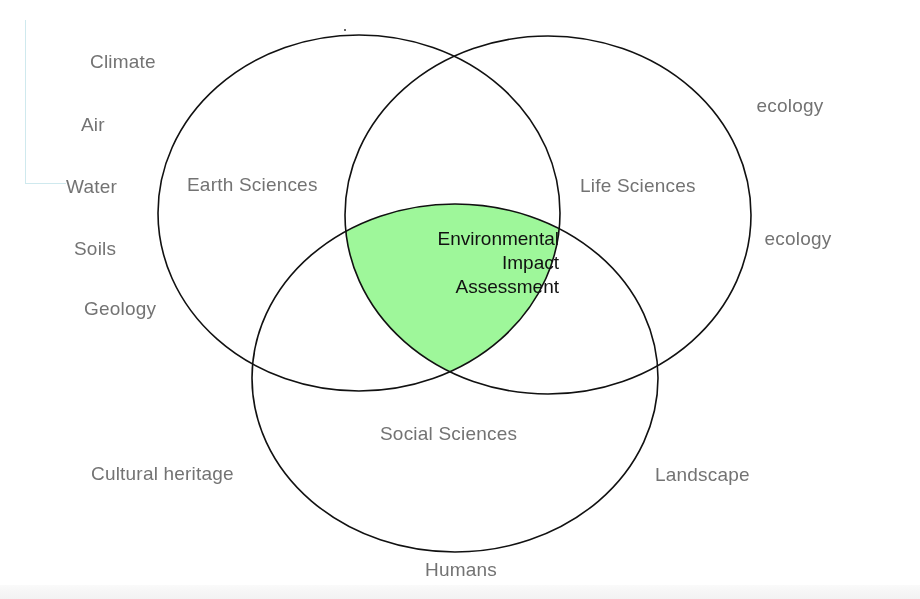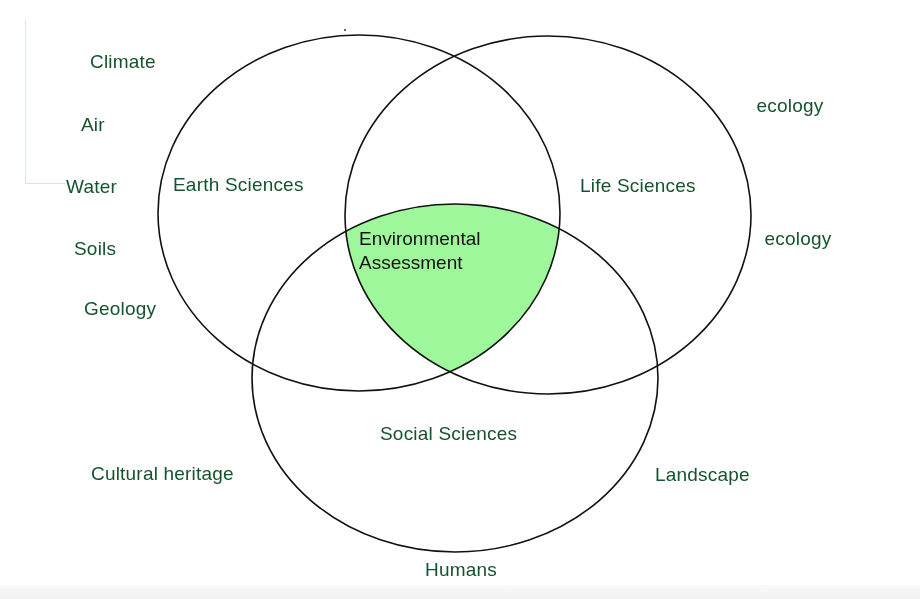--- a/index.html
+++ b/index.html
@@ -1,22 +1,22 @@
 <!DOCTYPE html>
 <html><head>
   <meta charset="utf-8">
   <style>
     html, body { margin: 0; padding: 0; background: #ffffff; }
     body { width: 920px; height: 599px; position: relative; overflow: hidden; font-family: "Liberation Sans", sans-serif; }
     .bottom-strip { position: absolute; left: 0; top: 585px; width: 920px; height: 14px; background: linear-gradient(#fafafa, #f2f2f2); }
     .bracket { position: absolute; left: 25px; top: 20px; width: 40px; height: 163px; border-left: 1px solid #cfe9ee; border-bottom: 1px solid #cfe9ee; }
     svg { position: absolute; left: 0; top: 0; }
-    .lbl { position: absolute; font-size: 19px; color: #14532d; white-space: nowrap; line-height: 24px; letter-spacing: 0.2px; }
+    .lbl { position: absolute; font-size: 19px; color: #737373; white-space: nowrap; line-height: 24px; letter-spacing: 0.2px; }
     .center { text-align: center; }
-    .eia { position: absolute; left: 359px; top: 227px; width: 200px; text-align: left; font-size: 19px; line-height: 24px; color: #111; }
+    .eia { position: absolute; left: 359px; top: 227px; width: 200px; text-align: right; font-size: 19px; line-height: 24px; color: #111; }
     .eia span { display: block; }
   </style>
 </head>
 <body>
 
 <div class="bracket"></div>
 
 <svg width="920" height="599" viewBox="0 0 920 599">
   <defs>
     <clipPath id="clipA">
@@ -30,26 +30,27 @@
     <g clip-path="url(#clipB)">
       <ellipse cx="455" cy="378" rx="203" ry="174" fill="#9ef79a"></ellipse>
     </g>
   </g>
   <ellipse cx="359" cy="213" rx="201" ry="178" fill="none" stroke="#111" stroke-width="1.6"></ellipse>
   <ellipse cx="548" cy="215" rx="203" ry="179" fill="none" stroke="#111" stroke-width="1.6"></ellipse>
   <ellipse cx="455" cy="378" rx="203" ry="174" fill="none" stroke="#111" stroke-width="1.6"></ellipse>
   <circle cx="345" cy="30" r="1" fill="#333"></circle>
 </svg>
 
-<div class="lbl" style="left:173px; top:173px;">Earth Sciences</div>
+<div class="lbl" style="left:187px; top:173px;">Earth Sciences</div>
 <div class="lbl" style="left:580px; top:174px;">Life Sciences</div>
 <div class="lbl" style="left:380px; top:422px;">Social Sciences</div>
 
 <div class="eia">
   <span>Environmental</span>
+  <span>Impact</span>
   <span>Assessment</span>
 </div>
 
 <div class="lbl" style="left:90px; top:50px;">Climate</div>
 <div class="lbl" style="left:81px; top:113px;">Air</div>
 <div class="lbl" style="left:66px; top:175px;">Water</div>
 <div class="lbl" style="left:74px; top:237px;">Soils</div>
 <div class="lbl" style="left:84px; top:297px;">Geology</div>
 <div class="lbl" style="left:91px; top:462px;">Cultural heritage</div>
 

